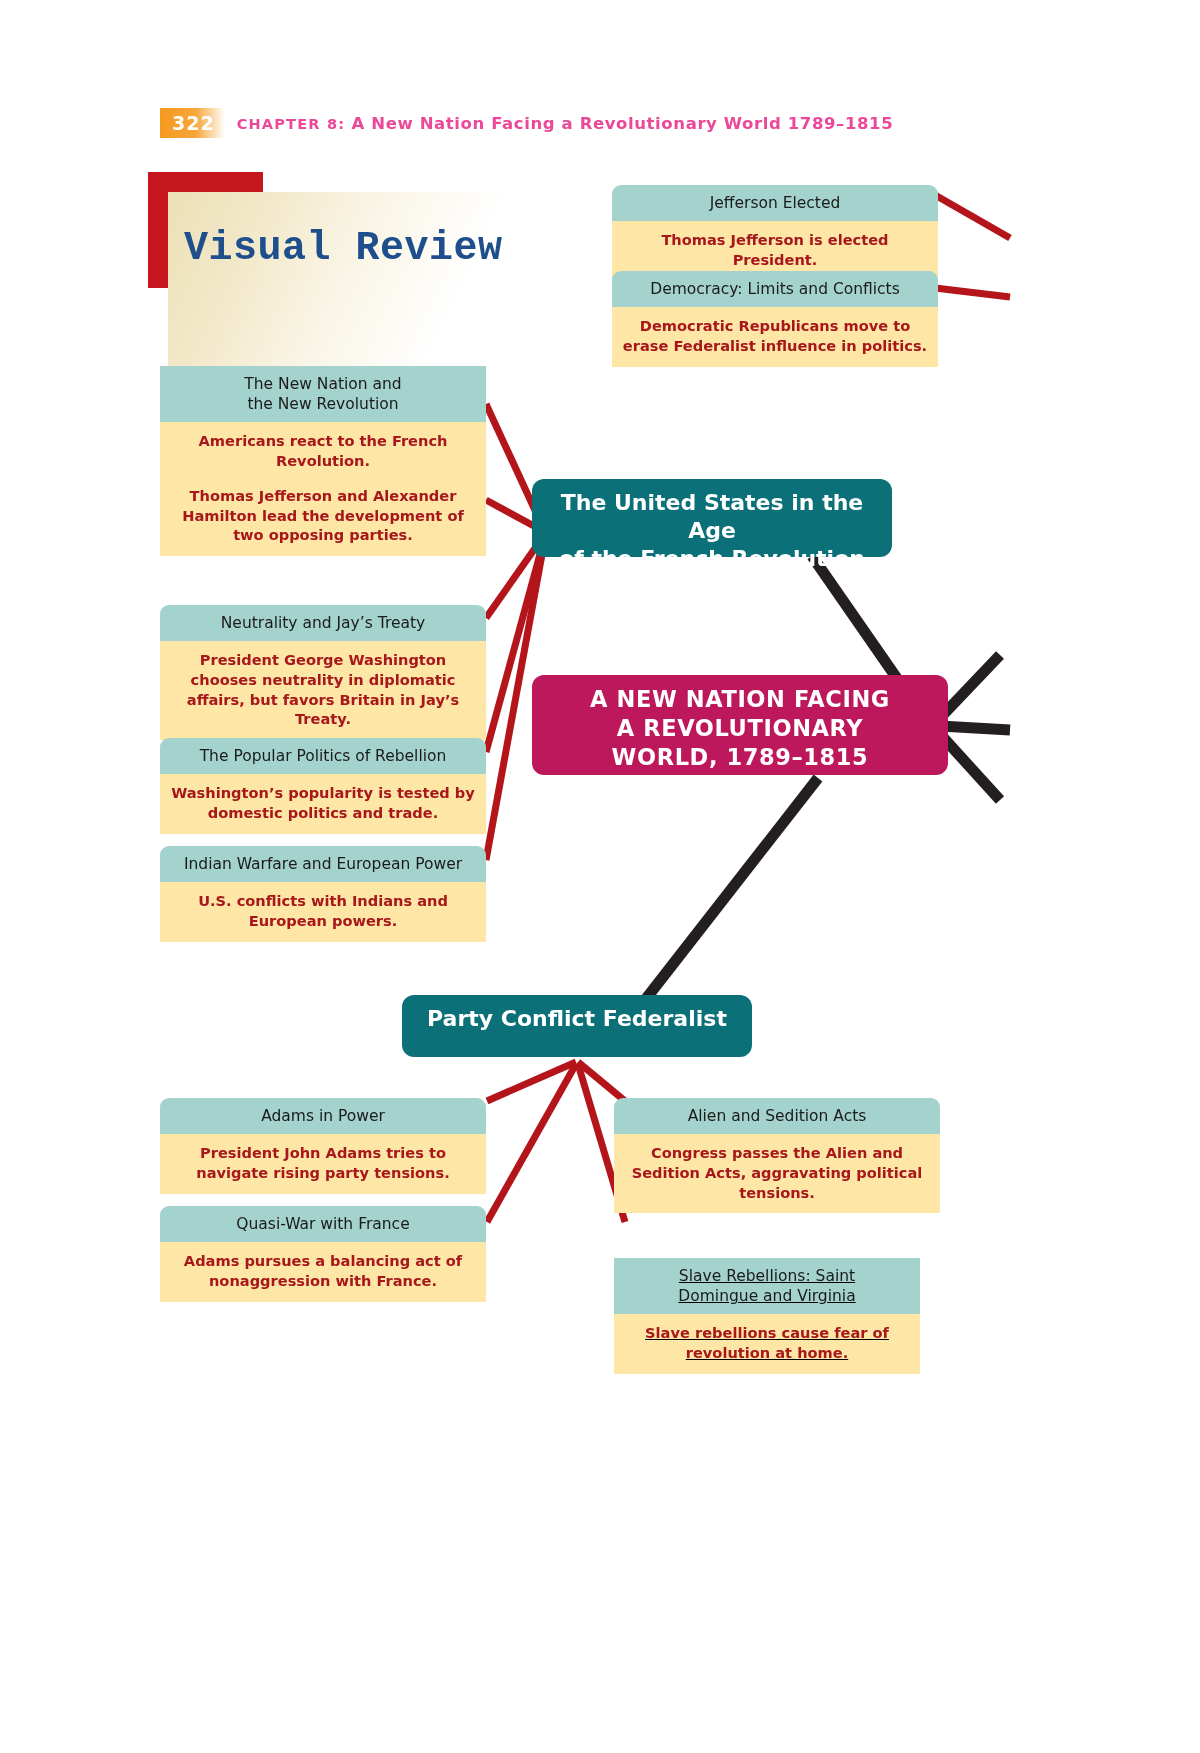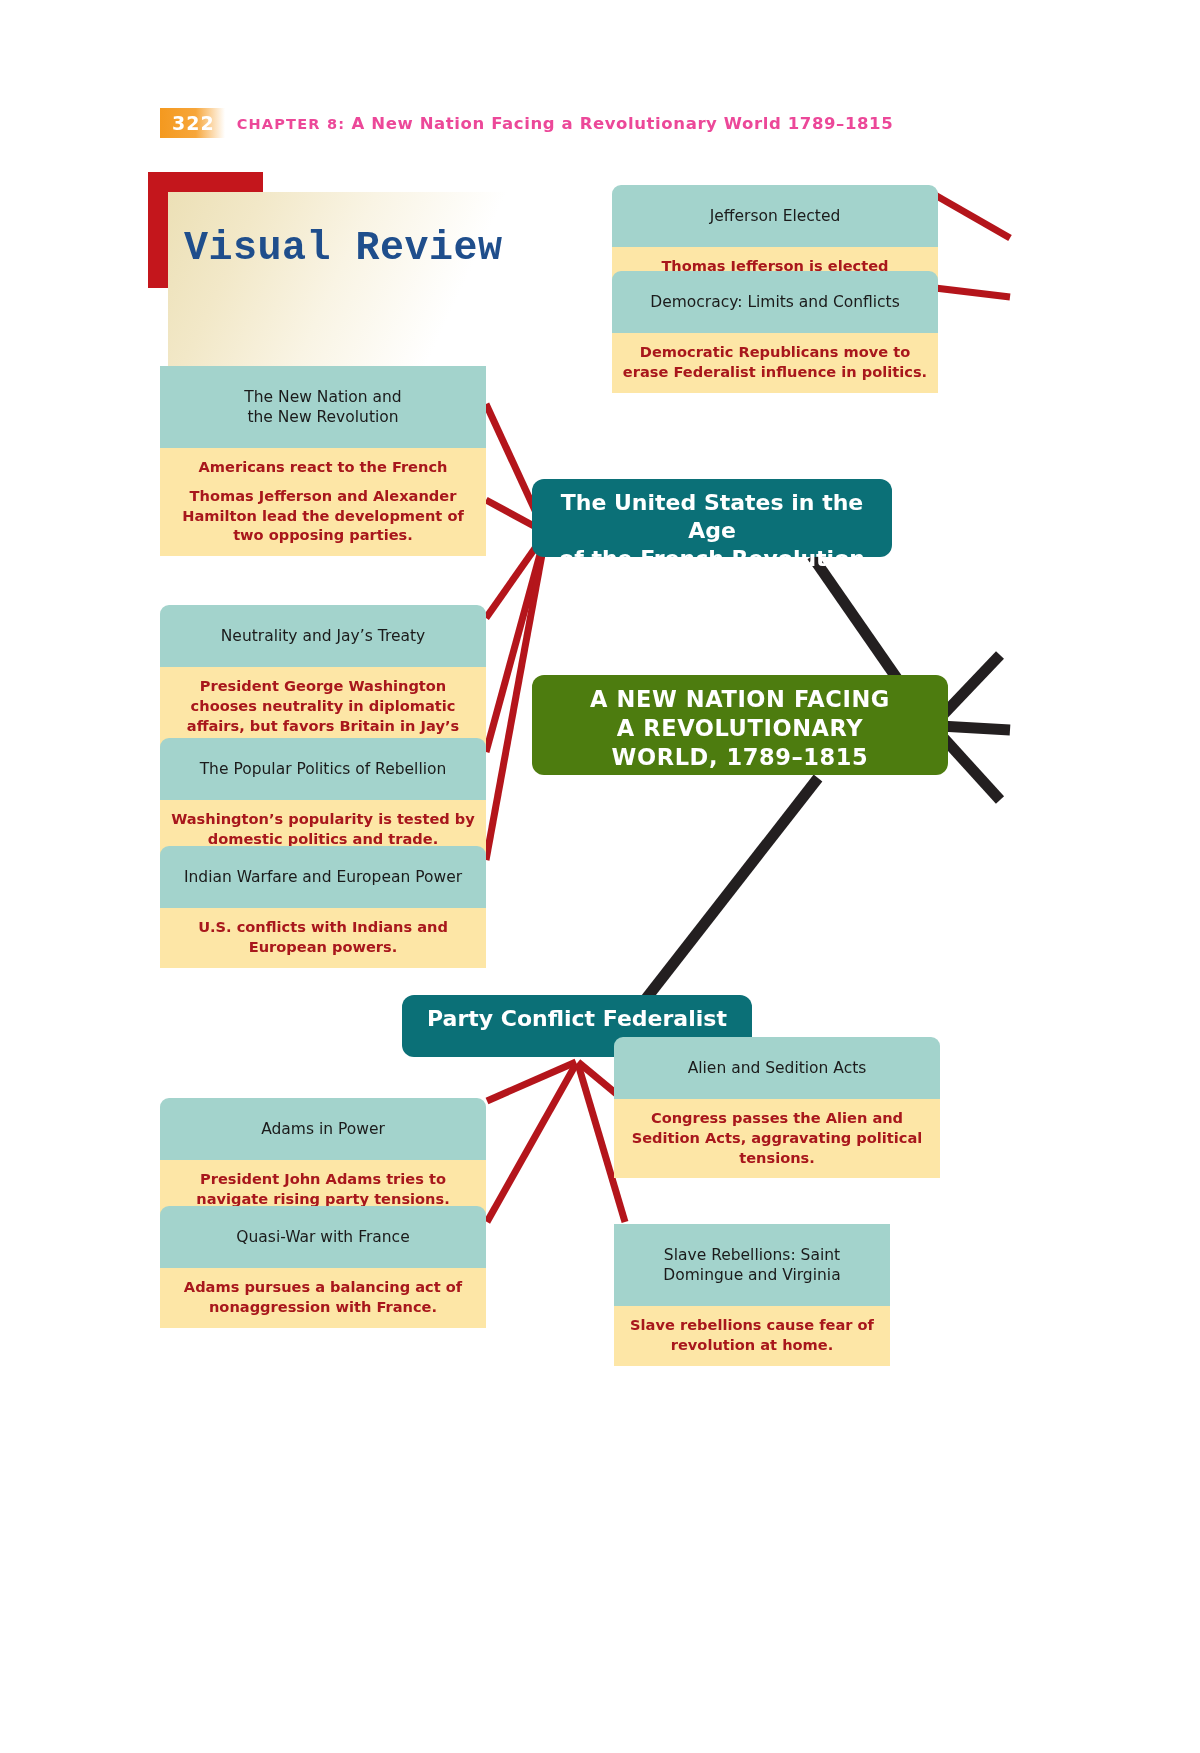--- a/index.html
+++ b/index.html
@@ -40,30 +40,30 @@
     font-size:40px;font-weight:bold;letter-spacing:.5px;font-family:Liberation Mono, monospace;
   }
 
   
   #lines{position:absolute;left:0;top:0;width:1200px;height:1753px;}
 
   
   .hub{position:absolute;border-radius:12px;display:flex;justify-content:center;text-align:center;
        color:#ffffff;font-weight:bold;box-sizing:border-box;padding:10px 16px;line-height:1.28;}
   .hub.teal{background:#0b7077;}
-  .hub.red{background:#4d7c0f;}
+  .hub.red{background:#be185d;}
   #hub-usa{left:532px;top:479px;width:360px;height:78px;font-size:22px;}
   #hub-main{left:532px;top:675px;width:416px;height:100px;font-size:22.5px;letter-spacing:.6px;}
   #hub-party{left:402px;top:995px;width:350px;height:62px;font-size:22px;}
 
   
   .card{position:absolute;box-sizing:border-box;}
   .card .card-head{
     background:#a3d3cc;color:#1b1b1b;text-align:center;font-size:15.5px;
-    padding:21px 10px;line-height:1.3;border-radius:9px 9px 0 0;
+    padding:8px 10px;line-height:1.3;border-radius:9px 9px 0 0;
   }
   .card .card-body{
     background:#fde6a6;color:#a8171c;text-align:center;font-weight:bold;font-size:14.6px;
     padding:9px 10px 11px;line-height:1.35;
   }
   .card.flat-head .card-head{border-radius:0;}
 </style>
 </head>
 <body>
 
@@ -167,31 +167,31 @@
   <div class="card" style="left:160px;top:846px;width:326px;">
     <div class="card-head">Indian Warfare and European Power</div>
     <div class="card-body">U.S. conflicts with Indians and European powers.</div>
   </div>
 
   <div class="card" style="left:160px;top:1098px;width:326px;">
     <div class="card-head">Adams in Power</div>
     <div class="card-body">President John Adams tries to navigate rising party tensions.</div>
   </div>
 
-  <div class="card" style="left:614px;top:1037px;width:326px;">
+  <div class="card" style="left:614px;top:1098px;width:326px;">
     <div class="card-head">Alien and Sedition Acts</div>
     <div class="card-body">Congress passes the Alien and Sedition Acts, aggravating political tensions.</div>
   </div>
 
   <div class="card" style="left:160px;top:1206px;width:326px;">
     <div class="card-head">Quasi-War with France</div>
     <div class="card-body">Adams pursues a balancing act of nonaggression with France.</div>
   </div>
 
-  <div class="card flat-head" style="left:614px;top:1224px;width:276px;">
+  <div class="card flat-head" style="left:614px;top:1258px;width:306px;text-decoration:underline;">
     <div class="card-head">
       <span>Slave Rebellions: Saint</span><br>
       <span>Domingue and Virginia</span>
     </div>
     <div class="card-body">Slave rebellions cause fear of revolution at home.</div>
   </div>
 
 </div>
 
 </body></html>

